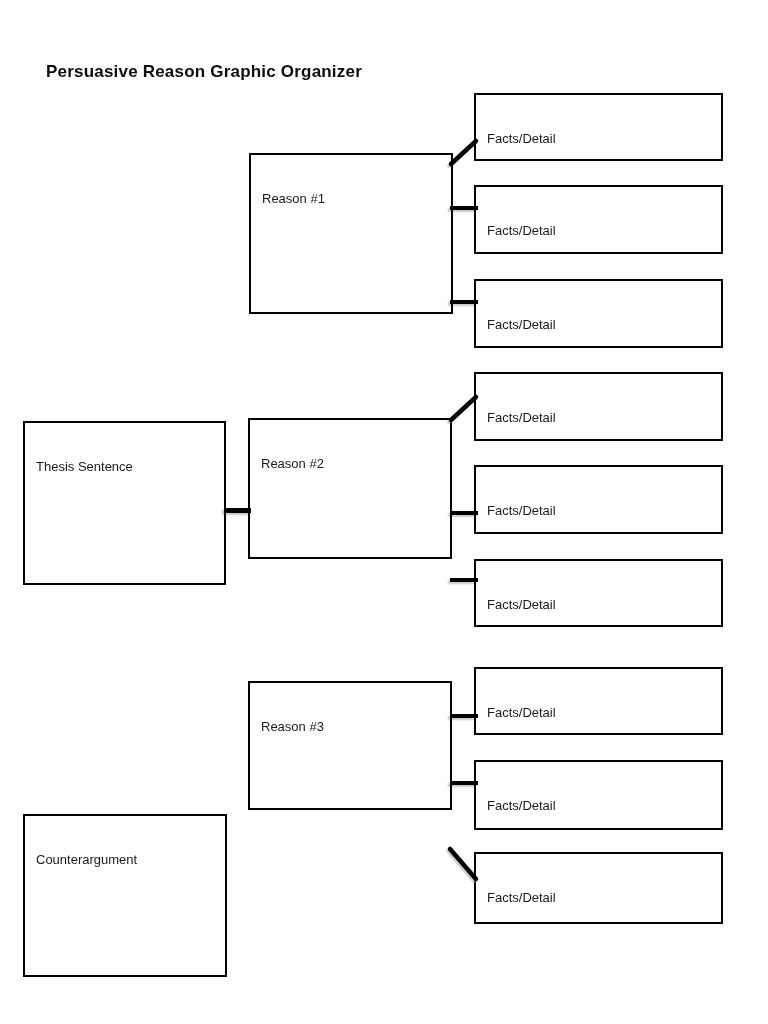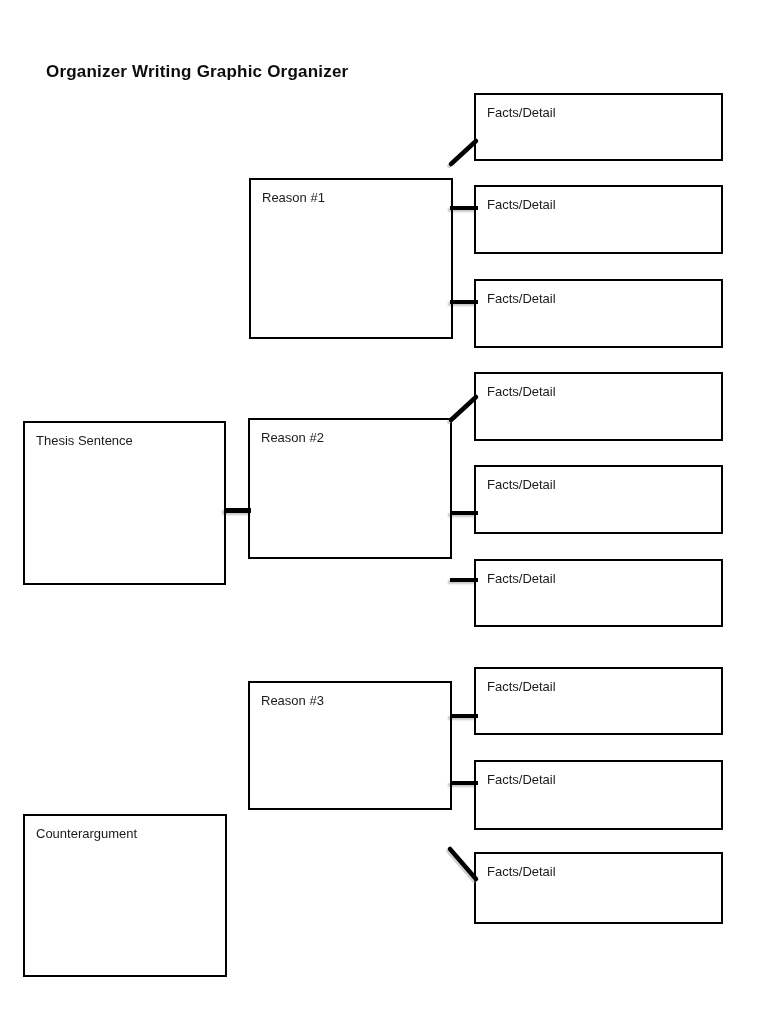--- a/index.html
+++ b/index.html
@@ -31,26 +31,27 @@
     box-sizing: border-box;
     background: #ffffff;
     border: 2px solid #000000;
   }
   .box .lbl {
     display: block;
     padding: 10px 11px 0 11px;
     font-size: 13px;
     color: #1a1a1a;
     white-space: nowrap;
+    margin-top: 26px;
   }
   
   .b-thesis  { left: 23px;  top: 421px; width: 203px; height: 164px; }
   .b-counter { left: 23px;  top: 814px; width: 204px; height: 163px; }
   
-  .b-r1 { left: 249px; top: 178px; width: 204px; height: 161px; }
+  .b-r1 { left: 249px; top: 153px; width: 204px; height: 161px; }
   .b-r2 { left: 248px; top: 418px; width: 204px; height: 141px; }
   .b-r3 { left: 248px; top: 681px; width: 204px; height: 129px; }
   
   .fact { left: 474px; width: 249px; }
   .b-f1 { top: 93px;  height: 68px; }
   .b-f2 { top: 185px; height: 69px; }
   .b-f3 { top: 279px; height: 69px; }
   .b-f4 { top: 372px; height: 69px; }
   .b-f5 { top: 465px; height: 69px; }
   .b-f6 { top: 559px; height: 68px; }
@@ -81,21 +82,21 @@
     pointer-events: none;
   }
   .diag-shadow { stroke: #9a9a9a; stroke-opacity: 0.45; stroke-width: 4; stroke-linecap: round; }
   .diag        { stroke: #000000; stroke-width: 4.5; stroke-linecap: round; }
 </style>
 </head>
 <body>
 
 <div class="canvas">
 
-  <h1 class="title">Organizer Writing Graphic Organizer</h1>
+  <h1 class="title">Persuasive Reason Graphic Organizer</h1>
 
   <div class="box b-counter">
     <span class="lbl">Counterargument</span>
   </div>
   <div class="box b-thesis">
     <span class="lbl">Thesis Sentence</span>
   </div>
 
   <div class="box b-r1">
     <span class="lbl">Reason #1</span>

